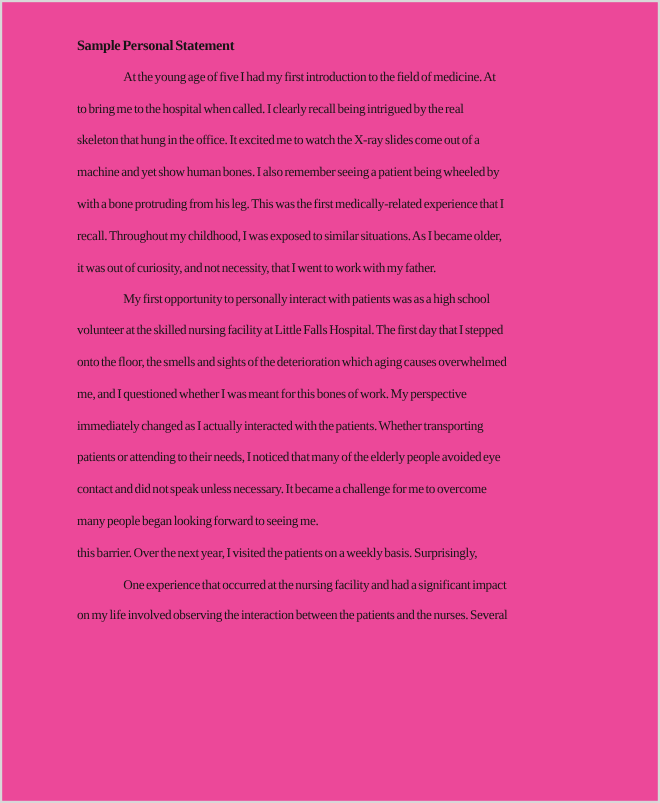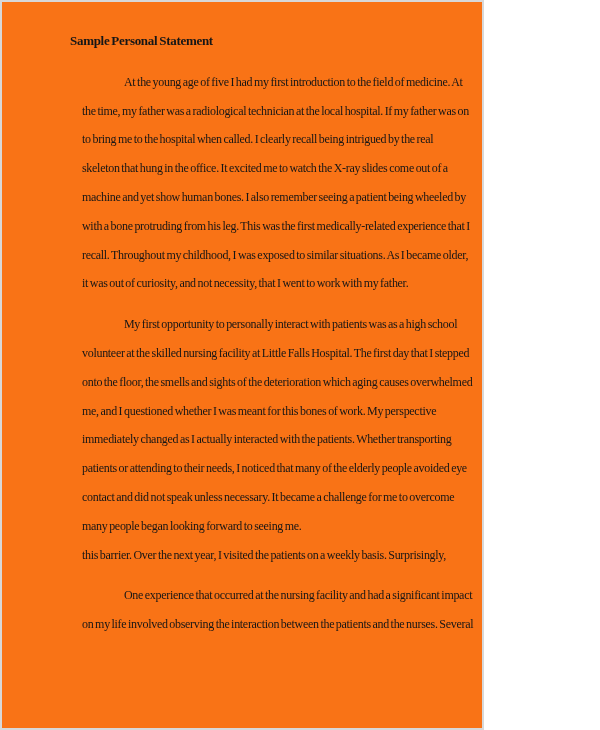--- a/index.html
+++ b/index.html
@@ -1,59 +1,58 @@
 <!DOCTYPE html>
 <html><head>
 <meta charset="utf-8">
 <style>
   html, body { margin: 0; padding: 0; background: #ffffff; }
   .page {
     position: relative;
-    width: 484px;
+    width: 600px;
     height: 730px;
     box-sizing: border-box;
-    background: #f97316;
+    background: #ec4899;
     border: 2px solid #d8d8d8;
     overflow: hidden;
   }
   .content {
     padding: 25px 0 0 68px;
     color: #161616;
     font-family: "Liberation Serif", "DejaVu Serif", serif;
     font-size: 12px;
     letter-spacing: -0.3px;
     word-spacing: -1px;
   }
   .doc-title {
     font-weight: bold;
     font-size: 13px;
     height: 28.8px;
     line-height: 28.8px;
     white-space: nowrap;
   }
-  .para { margin: 12px; padding: 0; }
+  .para { margin: 0; padding: 0; }
   .line {
     display: block;
     height: 28.8px;
     line-height: 28.8px;
     white-space: nowrap;
   }
   .indent { padding-left: 42px; }
 </style>
 </head>
 <body>
 
 <div class="page">
   <div class="content">
 
     <div class="doc-title">Sample Personal Statement</div>
 
     <div class="para">
       <span class="line indent">At the young age of five I had my first introduction to the field of medicine. At</span>
-      <span class="line">the time, my father was a radiological technician at the local hospital. If my father was on</span>
       <span class="line">to bring me to the hospital when called. I clearly recall being intrigued by the real</span>
       <span class="line">skeleton that hung in the office. It excited me to watch the X-ray slides come out of a</span>
       <span class="line">machine and yet show human bones. I also remember seeing a patient being wheeled by</span>
       <span class="line">with a bone protruding from his leg. This was the first medically-related experience that I</span>
       <span class="line">recall. Throughout my childhood, I was exposed to similar situations. As I became older,</span>
       <span class="line">it was out of curiosity, and not necessity, that I went to work with my father.</span>
     </div>
 
     <div class="para">
       <span class="line indent">My first opportunity to personally interact with patients was as a high school</span>

